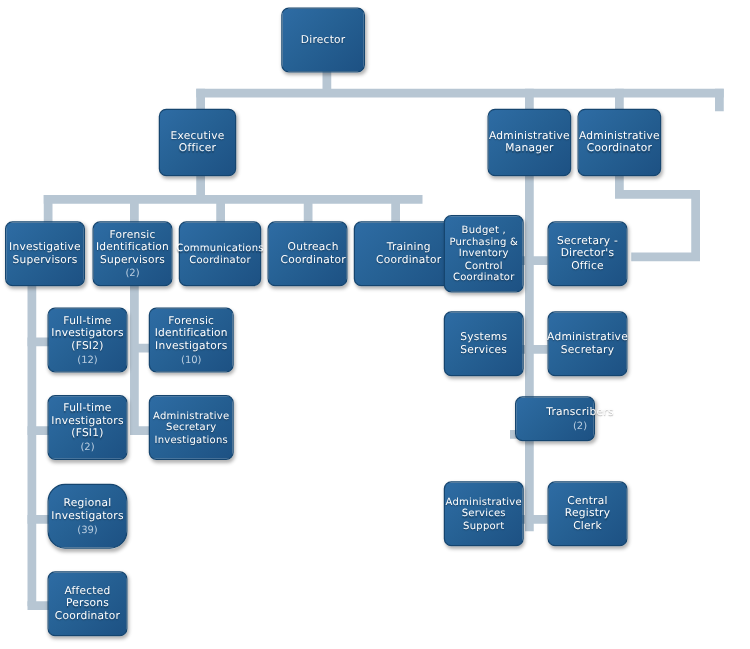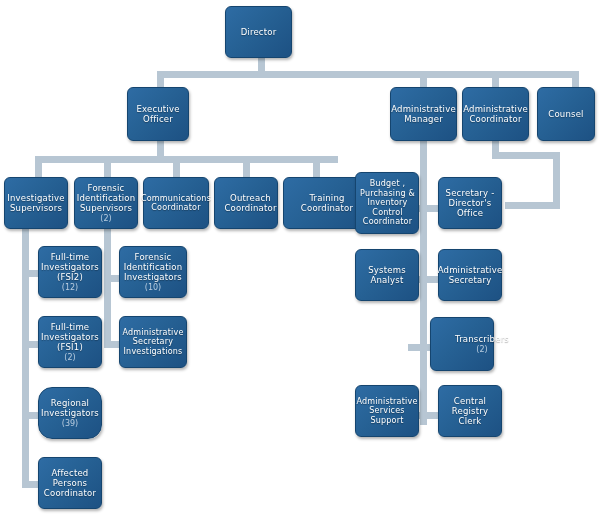--- a/index.html
+++ b/index.html
@@ -112,23 +112,20 @@
   <div class="node" style="left:390px;top:87px;width:67px;height:54px;">
     <span class="lbl">Administrative
 Manager</span>
   </div>
 
   <div class="node" style="left:462px;top:87px;width:67px;height:54px;">
     <span class="lbl">Administrative
 Coordinator</span>
   </div>
 
-  <div class="node" style="left:537px;top:87px;width:58px;height:54px;">
-    <span class="lbl">Counsel</span>
-  </div>
 
   <div class="node" style="left:4px;top:177px;width:64px;height:52px;text-align:center;">
     <span class="lbl">Investigative
 Supervisors</span>
   </div>
 
   <div class="node" style="left:74px;top:177px;width:64px;height:52px;">
     <div>
       <span class="lbl">Forensic
 Identification
@@ -145,46 +142,46 @@
   <div class="node" style="left:214px;top:177px;width:64px;height:52px;padding-left:12px;">
     <span class="lbl">Outreach
 Coordinator</span>
   </div>
 
   <div class="node" style="left:283px;top:177px;width:88px;height:52px;">
     <span class="lbl">Training
 Coordinator</span>
   </div>
 
-  <div class="node small" style="left:355px;top:172px;width:64px;height:62px;justify-content:flex-end;">
+  <div class="node small" style="left:355px;top:172px;width:64px;height:62px;">
     <span class="lbl">Budget ,
 Purchasing &amp;
 Inventory
 Control
 Coordinator</span>
   </div>
 
   <div class="node" style="left:438px;top:177px;width:64px;height:52px;">
     <span class="lbl">Secretary -
 Director's
 Office</span>
   </div>
 
   <div class="node" style="left:355px;top:249px;width:64px;height:52px;">
     <span class="lbl">Systems
-Analyst</span>
+Services</span>
   </div>
 
   <div class="node" style="left:438px;top:249px;width:64px;height:52px;">
     <span class="lbl">Administrative
 Secretary</span>
   </div>
 
 
-  <div class="node" style="left:430px;top:317px;width:64px;height:54px;padding-left:43px;">
+  <div class="node" style="left:412px;top:317px;width:64px;height:36px;padding-left:43px;">
     <div>
       <span class="lbl">Transcribers</span>
       <span class="cnt">(2)</span>
     </div>
   </div>
 
   <div class="node small" style="left:355px;top:385px;width:64px;height:52px;">
     <span class="lbl">Administrative
 Services
 Support</span>

